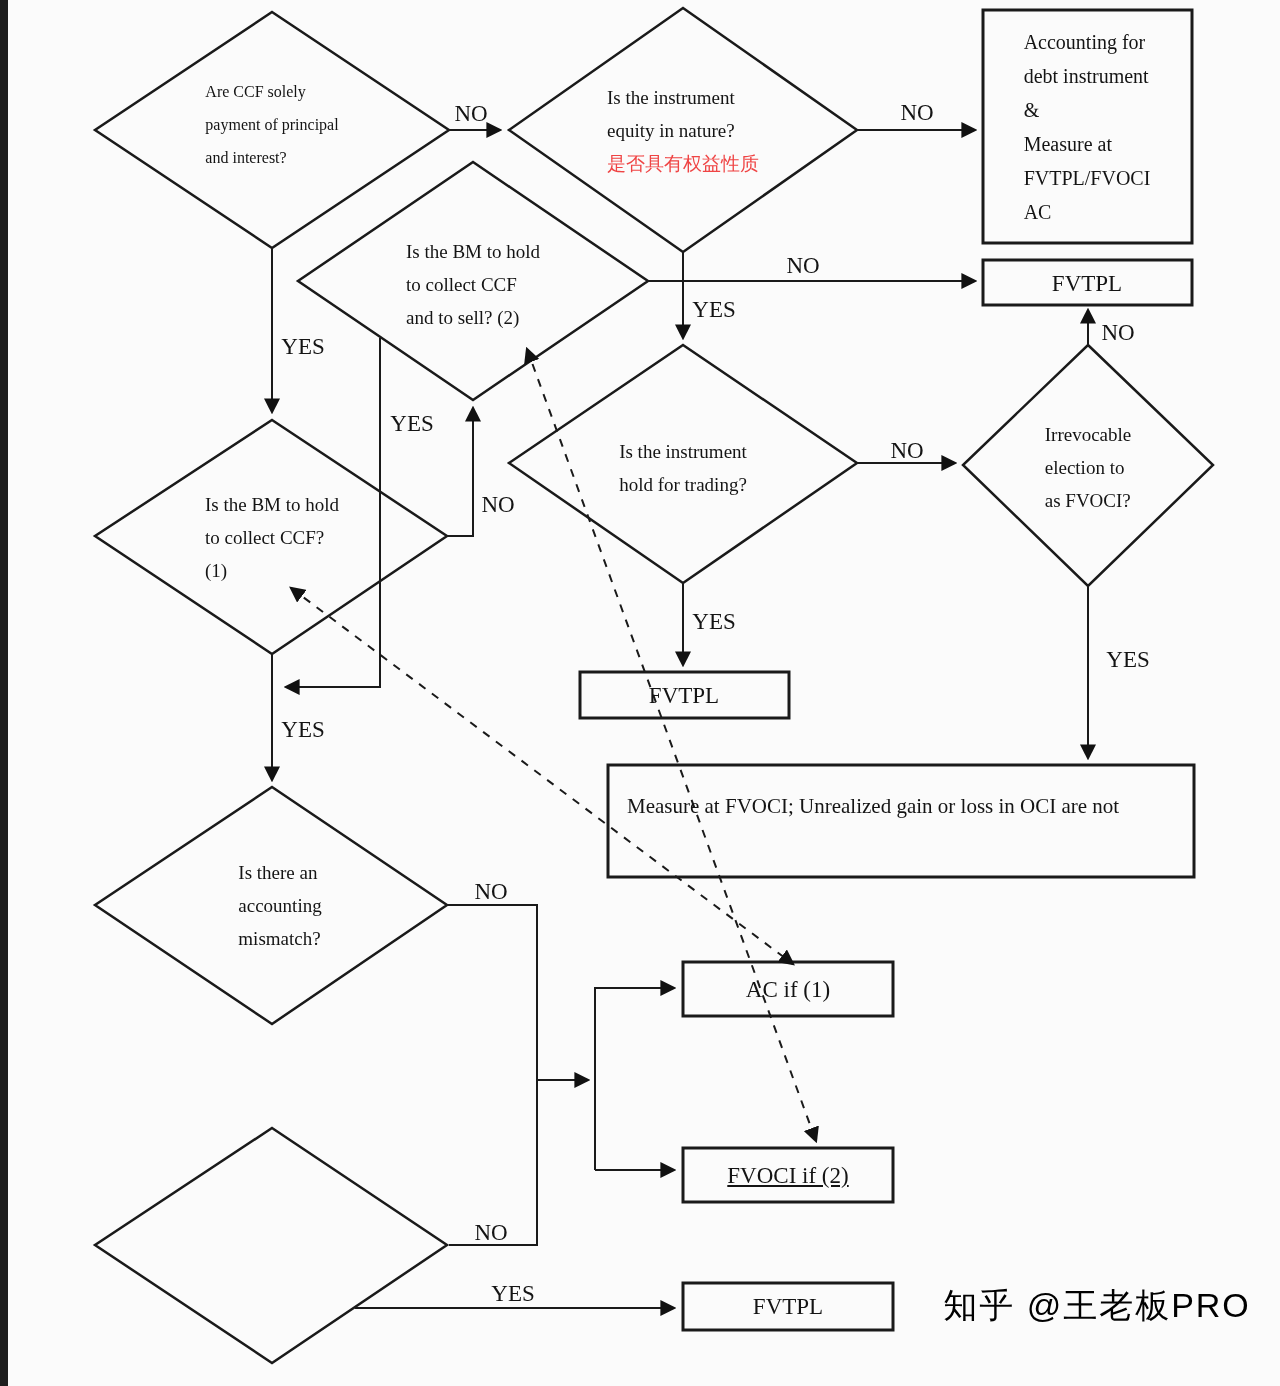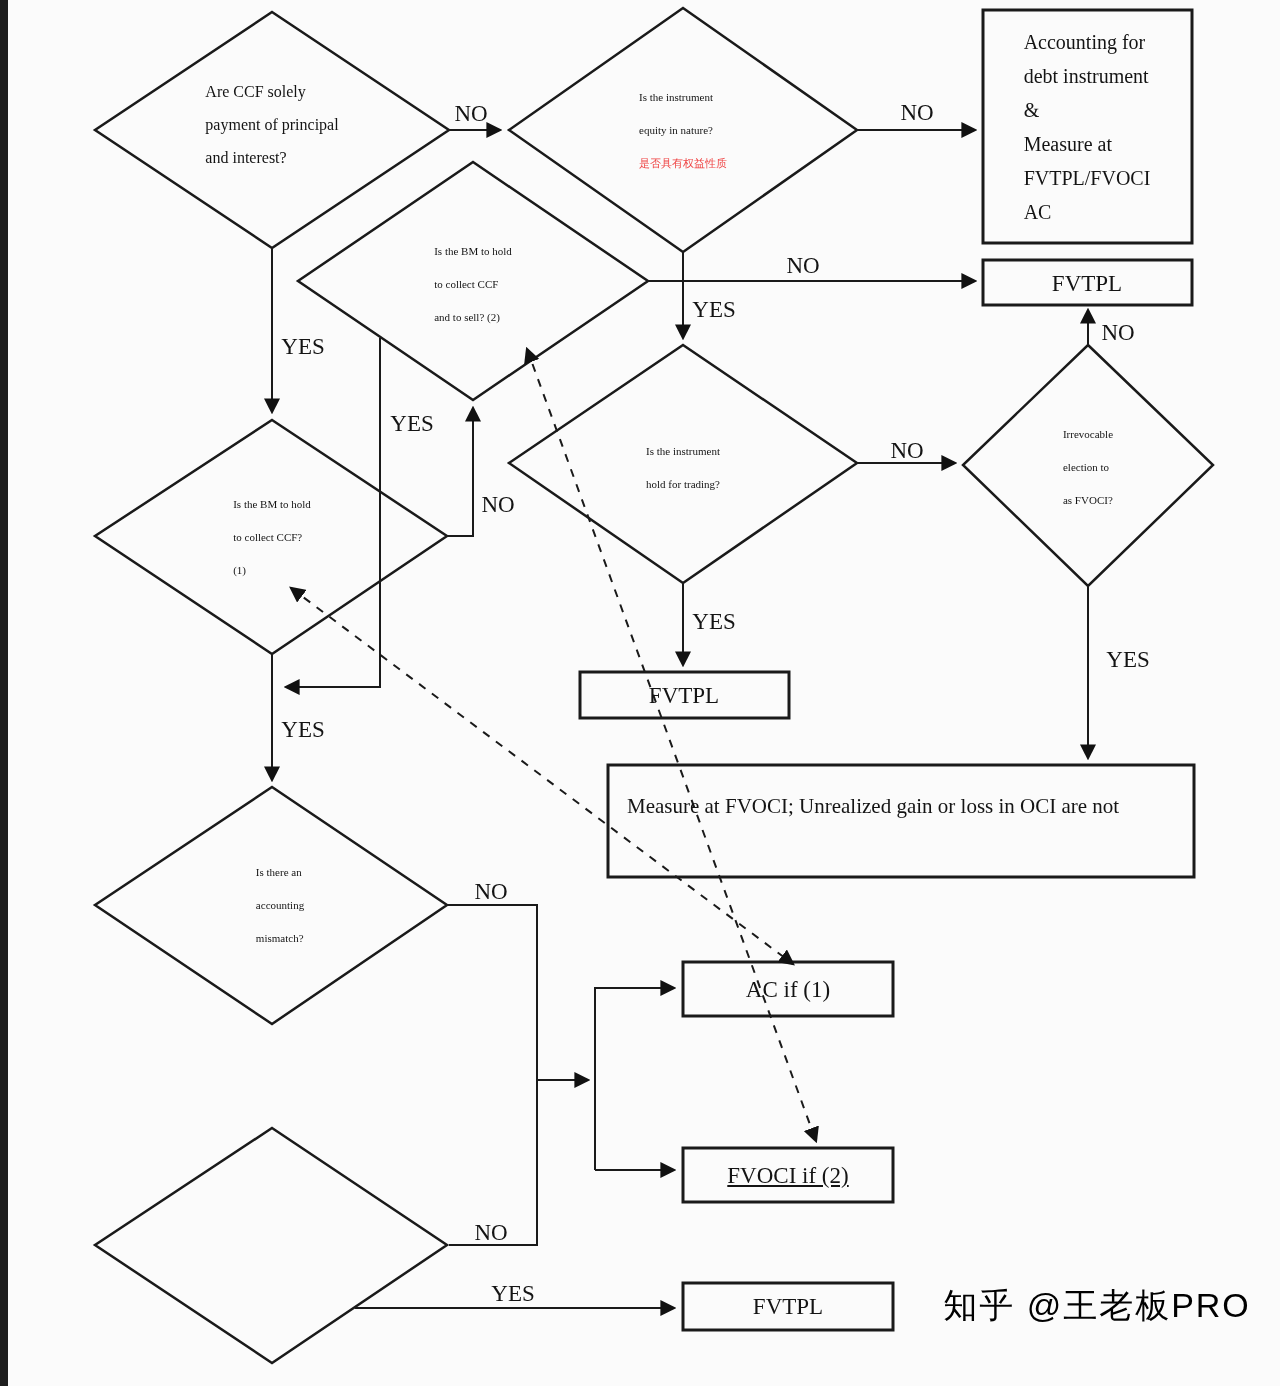--- a/index.html
+++ b/index.html
@@ -1,21 +1,21 @@
 <!DOCTYPE html>
 <html><head>
 <meta charset="utf-8">
 <style>
   html,body{margin:0;padding:0;background:#ffffff;}
   #stage{position:relative;width:1280px;height:1386px;background:#fbfbfb;overflow:hidden;
          font-family:"Liberation Serif","DejaVu Serif",serif;color:#141414;}
   #edge-strip{position:absolute;left:0;top:0;width:8px;height:1386px;background:#1e1e1e;}
   svg{position:absolute;left:0;top:0;}
   .blk{position:absolute;transform:translate(-50%,-50%);text-align:left;white-space:nowrap;}
-  .nt{font-size:11px;line-height:33px;}
+  .nt{font-size:19px;line-height:33px;}
   .nt-sm{font-size:16px;line-height:33px;}
   .cjk{color:#ef4444;}
   .lbl{position:absolute;transform:translate(-50%,-50%);font-size:23px;white-space:nowrap;}
   .boxtxt{font-size:23px;}
   .boxtxt-lg{font-size:20px;line-height:34px;}
   .measure{position:absolute;left:627px;top:788px;text-align:right;font-size:21px;line-height:36px;white-space:nowrap;}
   #watermark{position:absolute;left:1097px;top:1306px;transform:translate(-50%,-50%);
              font-size:34px;color:#000000;letter-spacing:2px;white-space:nowrap;
              font-family:"Liberation Sans","DejaVu Sans",sans-serif;}
 </style>

